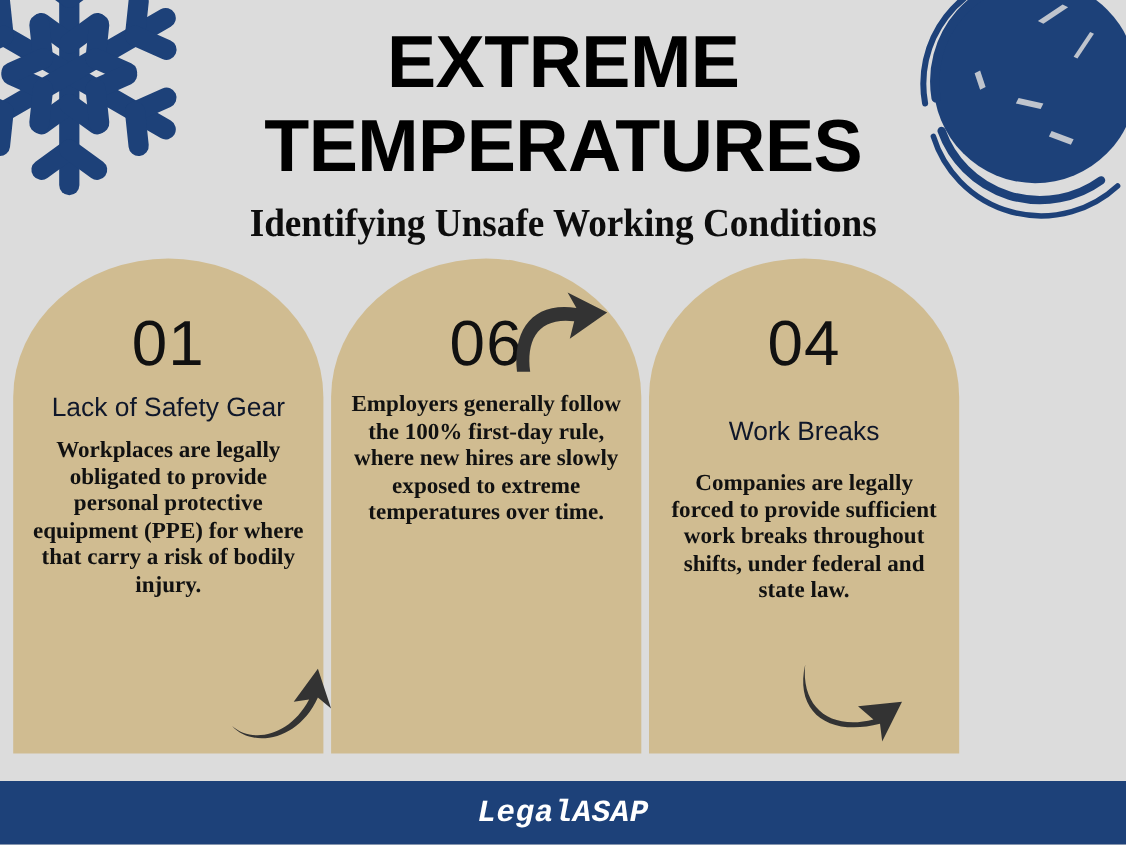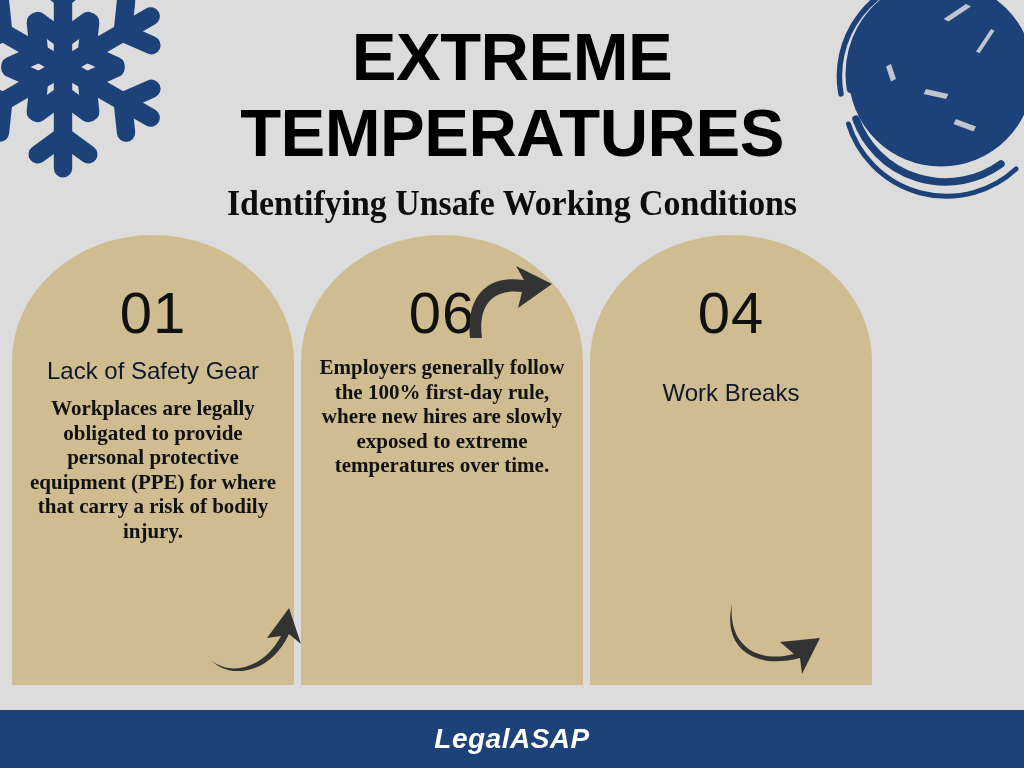--- a/index.html
+++ b/index.html
@@ -149,21 +149,21 @@
     top: 710px;
     width: 1024px;
     height: 58px;
     background: #1d4179;
     display: flex;
     align-items: center;
     justify-content: center;
   }
 
   .footer-brand {
-    font-family: Liberation Sans, sans-serif;
+    font-family: Liberation Mono, monospace;
     font-weight: bold;
     font-style: italic;
     font-size: 28px;
     letter-spacing: 0.5px;
     color: #ffffff;
   }
 </style>
 </head>
 <body>
 
@@ -242,20 +242,21 @@
 
     <div class="arch arch-2">
       <div class="arch-number">06</div>
       <div class="arch-body">Employers generally follow the 100% first-day rule, where new hires are slowly exposed to extreme temperatures over time.</div>
     </div>
 
 
     <div class="arch arch-4">
       <div class="arch-number">04</div>
       <div class="arch-heading">Work Breaks</div>
+      <div class="arch-body">Companies are legally forced to provide sufficient work breaks throughout shifts, under federal and state law.</div>
     </div>
 
   </div>
 
   <svg class="arrow arrow-1" viewBox="0 0 100 76" aria-hidden="true">
     <path d="M6 60 C24 76 58 70 76 36 L62 38 L84 8 L96 44 L84 34 C66 74 24 80 6 60 Z" fill="#333333"></path>
   </svg>
 
   <svg class="arrow arrow-2" viewBox="0 0 96 84" aria-hidden="true">
     <path d="M8 80 C4 42 22 16 62 22 L54 8 L90 26 L56 50 L60 34 C28 30 16 50 20 80 Z" fill="#333333"></path>

